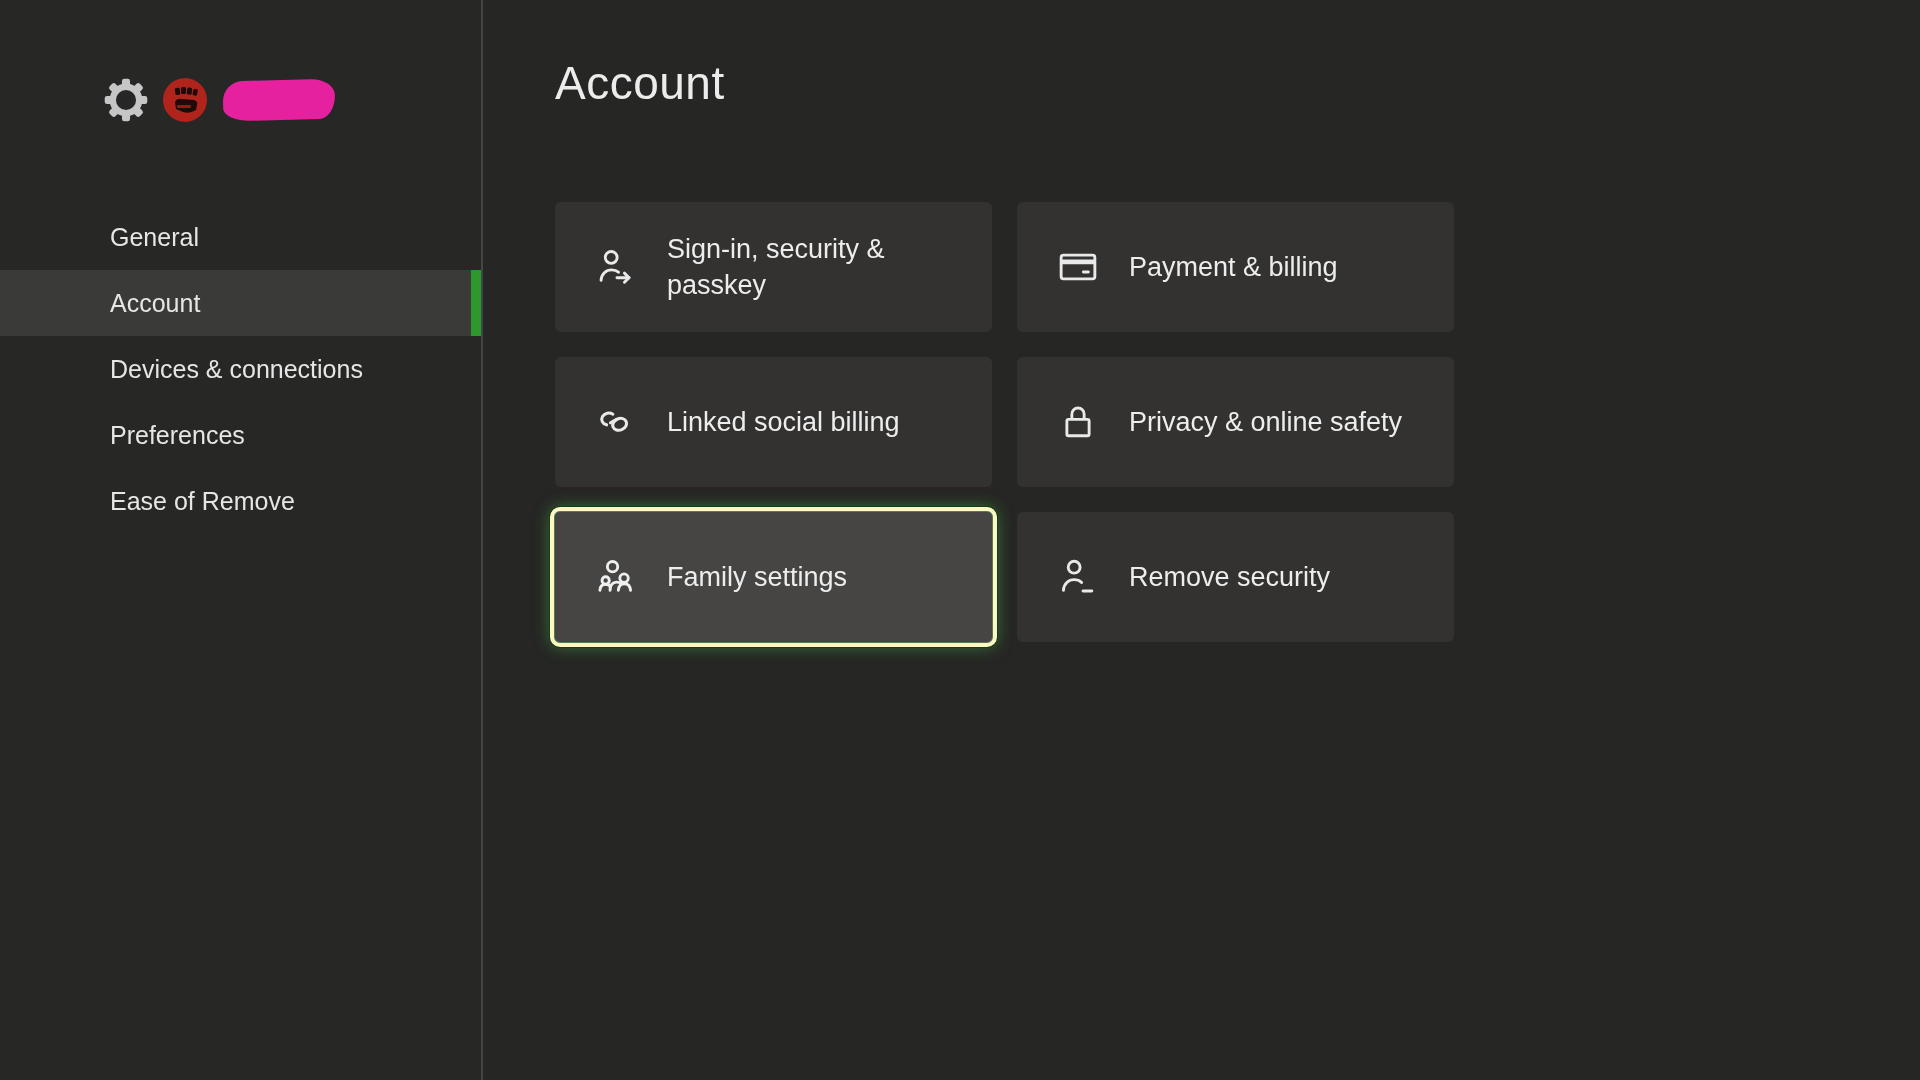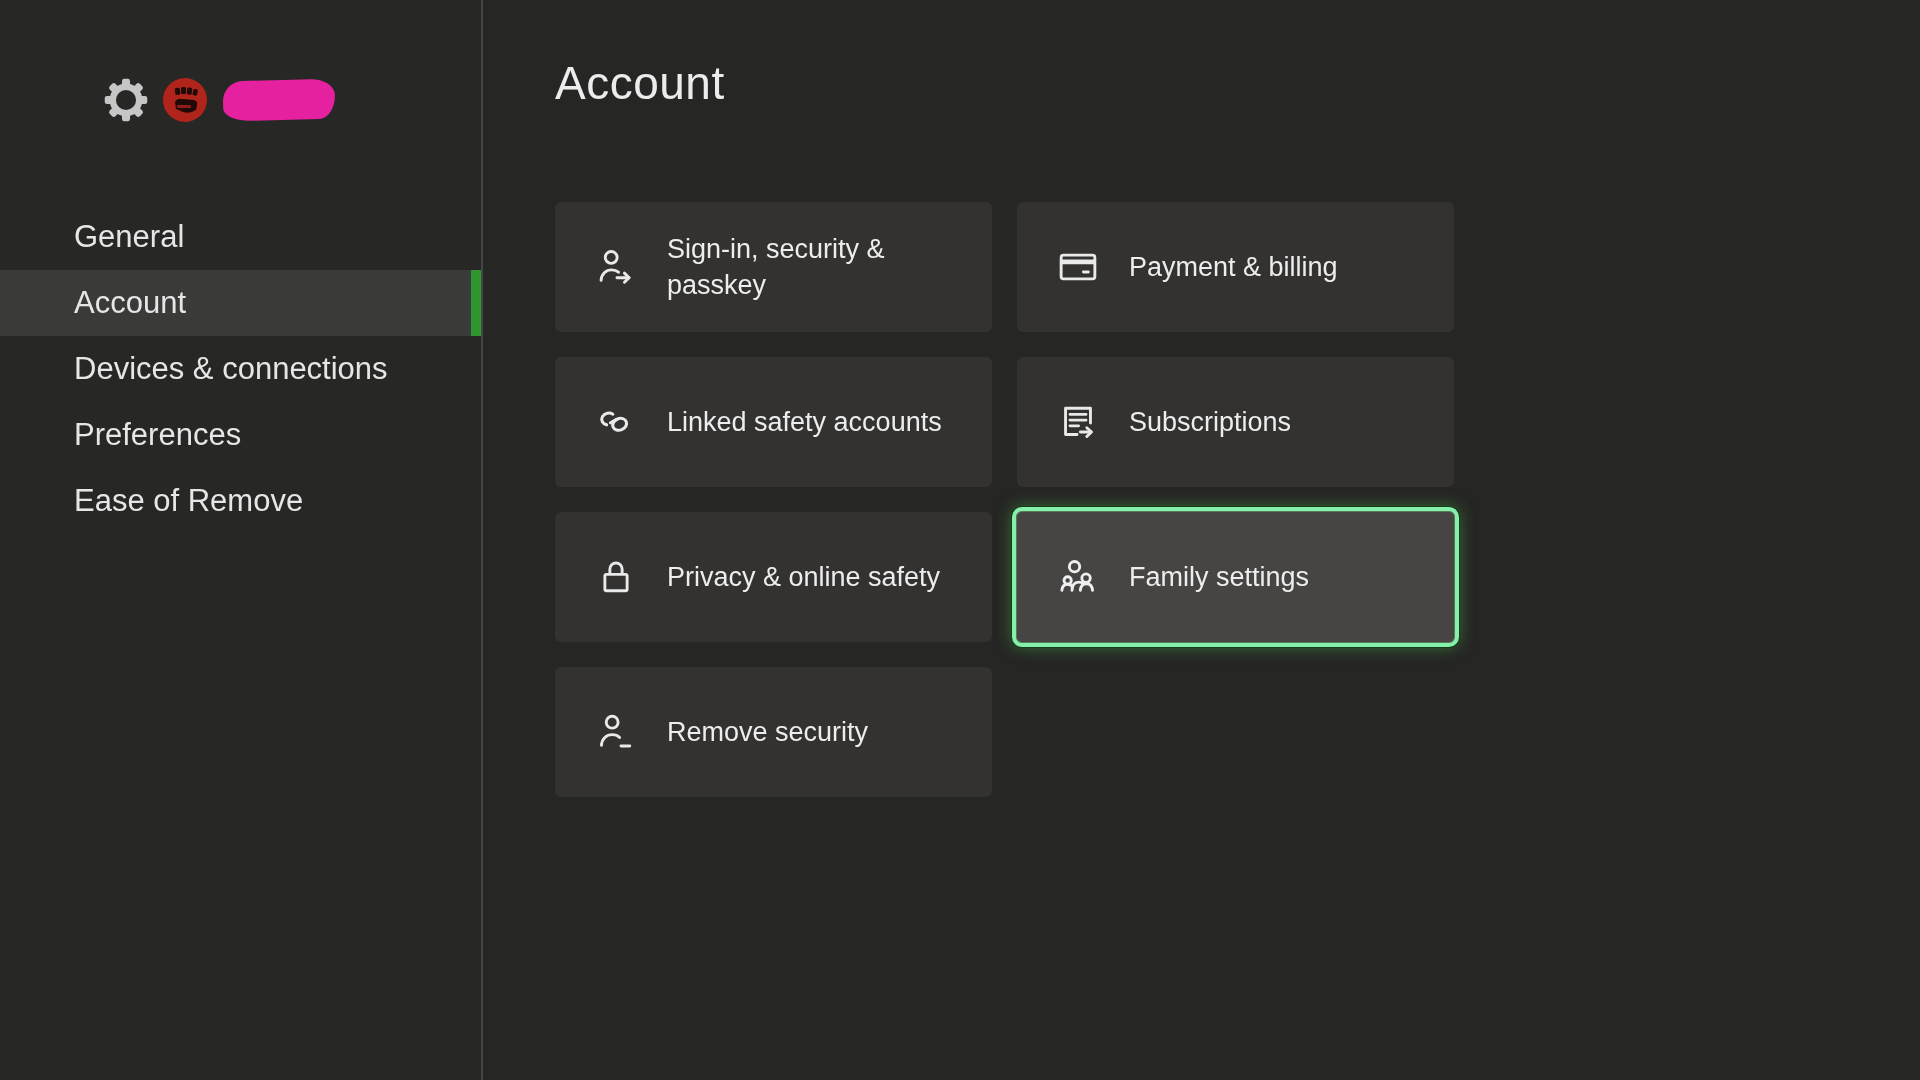--- a/index.html
+++ b/index.html
@@ -6,36 +6,36 @@
     font-family:"Liberation Sans", sans-serif; color:#e9e9e9;}
   .root{position:relative;width:1920px;height:1080px;background:#262624;}
 
   
   .sidebar{position:absolute;left:0;top:0;width:481px;height:1080px;background:#272725;}
   .divider{position:absolute;left:481px;top:0;width:2px;height:1080px;background:#454545;}
   .sb-header{position:absolute;left:103px;top:74px;height:52px;display:flex;align-items:center;gap:14px;}
   .avatar{width:44px;height:44px;border-radius:50%;background:#b1241b;position:relative;overflow:hidden;flex:0 0 auto;}
   .redact{width:112px;height:40px;background:#e6219f;border-radius:22px 26px 18px 30px / 22px 18px 26px 14px;transform:rotate(-1.5deg);margin-left:2px;}
   .nav{position:absolute;left:0;top:204px;width:481px;}
-  .nav-item{position:relative;height:66px;display:flex;align-items:center;padding-left:74px;
-    font-size:31px;color:#e6e6e6;cursor:pointer;box-sizing:border-box;}
+  .nav-item{position:relative;height:66px;display:flex;align-items:center;padding-left:110px;
+    font-size:25px;color:#e6e6e6;cursor:pointer;box-sizing:border-box;}
   .nav-item.selected{background:#3a3a38;}
   .nav-item .accent{display:none;}
   .nav-item.selected .accent{display:block;position:absolute;right:0;top:0;width:10px;height:100%;background:#309630;}
 
   
   .main{position:absolute;left:483px;top:0;width:1437px;height:1080px;}
   .page-title{position:absolute;left:72px;top:56px;font-size:46px;font-weight:500;color:#ececec;letter-spacing:.5px;}
   .tiles{position:absolute;left:72px;top:202px;display:grid;grid-template-columns:437px 437px;
     grid-auto-rows:130px;column-gap:16px;row-gap:18px;gap:25px;}
   .tile{background:#333230;border-radius:6px;display:flex;align-items:center;padding:0 26px 0 38px;
     box-sizing:border-box;cursor:pointer;}
   .tile .ic{width:46px;height:46px;flex:0 0 auto;margin-right:28px;display:flex;align-items:center;justify-content:center;}
   .tile .lbl{font-size:27px;line-height:36px;color:#ededed;}
-  .tile.focused{background:#464543;border:4px solid #86efac;border-radius:10px;margin:-5px;
+  .tile.focused{background:#464543;border:4px solid #fef9c3;border-radius:10px;margin:-5px;
     padding:0 42px 0 39px;
     box-shadow:0 0 0 1px rgba(20,60,20,.9), 0 0 16px rgba(70,175,70,.55), inset 0 0 0 1px rgba(120,220,120,.35);}
   svg{display:block;}
 </style>
 </head>
 <body>
 
 <div class="root">
 
   <div class="sidebar">
@@ -126,34 +126,23 @@
       </div>
 
       <div class="tile">
         <span class="ic">
           <svg width="46" height="46" viewBox="0 0 24 24" fill="none" stroke="#e9e9e9" stroke-width="1.6" stroke-linecap="round">
             <path d="M10.8 8.2a3.6 3.1 0 1 0-4.2 4.9" transform="rotate(-10 9 10.5)"></path>
             <ellipse cx="13.9" cy="13.2" rx="3.7" ry="3.0" transform="rotate(-22 13.9 13.2)"></ellipse>
             <path d="M9.1 12.4l3-1.6"></path>
           </svg>
         </span>
-        <span class="lbl">Linked safety accounts</span>
+        <span class="lbl">Linked social billing</span>
       </div>
 
-      <div class="tile">
-        <span class="ic">
-          <svg width="46" height="46" viewBox="0 0 24 24" fill="none" stroke="#e9e9e9" stroke-width="1.5" stroke-linecap="round" stroke-linejoin="round">
-            <path d="M18.5 12.5V4.8H5.5v13.7h6"></path>
-            <path d="M7.8 8h8.4M7.8 11h8.4M7.8 14h4.5"></path>
-            <path d="M13.2 17.2h5.6"></path>
-            <path d="M16.6 15l2.4 2.2-2.4 2.4"></path>
-          </svg>
-        </span>
-        <span class="lbl">Subscriptions</span>
-      </div>
 
       <div class="tile">
         <span class="ic">
           <svg width="46" height="46" viewBox="0 0 24 24" fill="none" stroke="#e9e9e9" stroke-width="1.5" stroke-linejoin="round">
             <rect x="6.2" y="10.6" width="11.6" height="8.6" rx="0.8"></rect>
             <path d="M8.8 10.6V7.9a3.2 3.2 0 0 1 6.4 0v2.7"></path>
           </svg>
         </span>
         <span class="lbl">Privacy &amp; online safety</span>
       </div>

